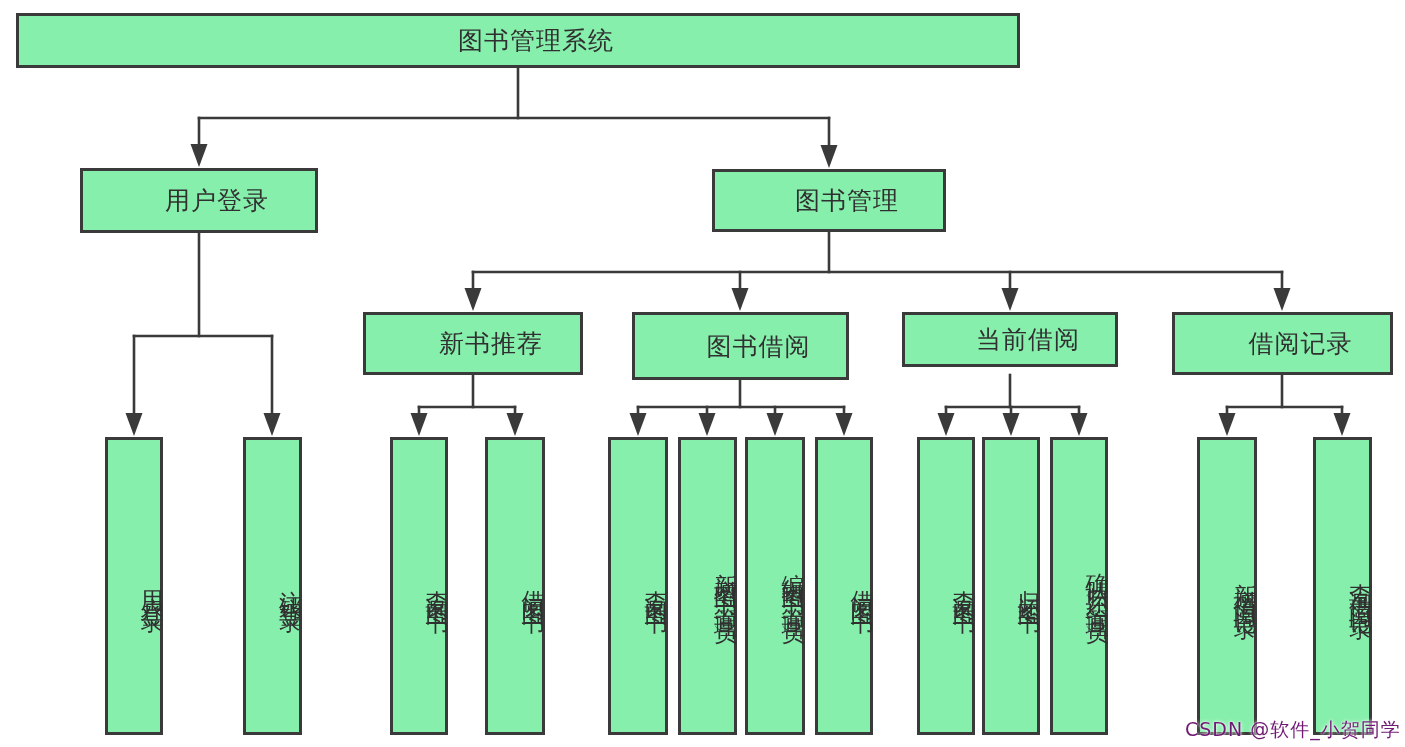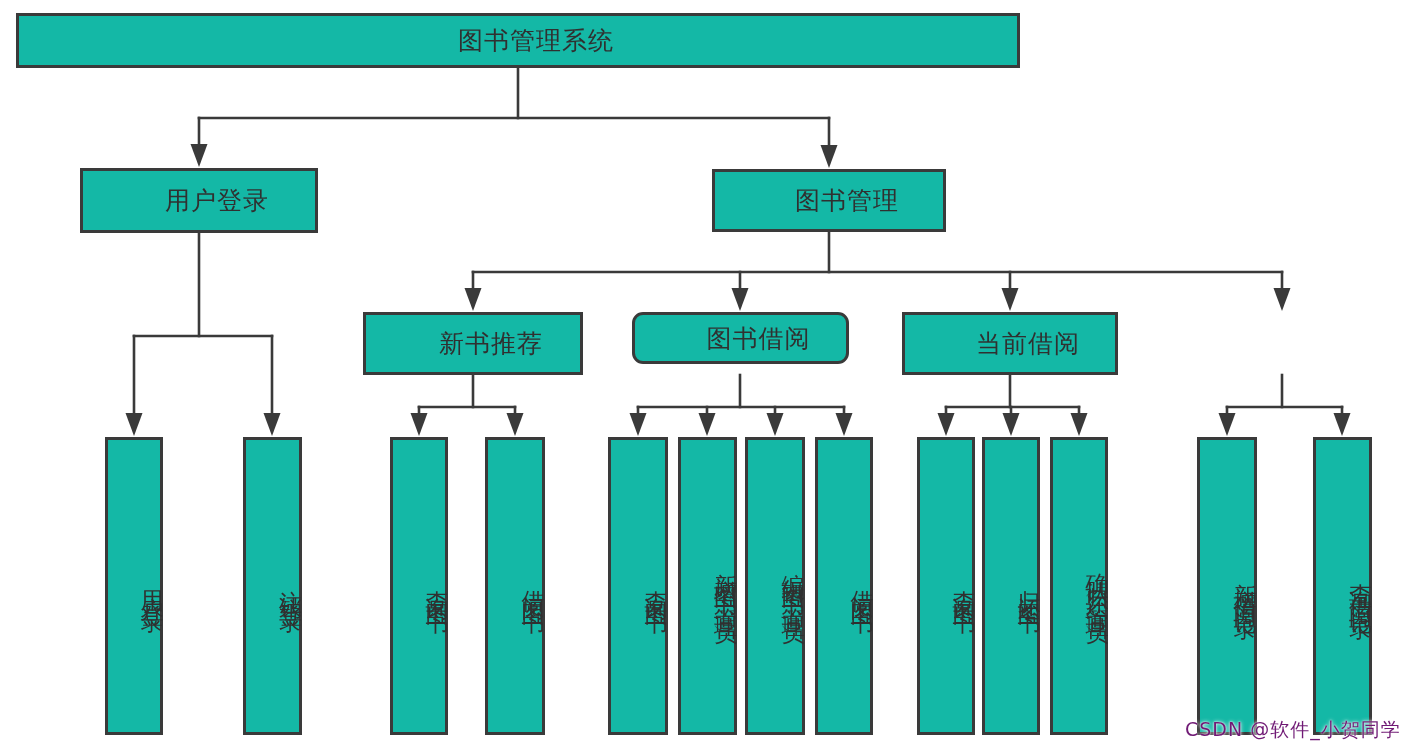--- a/index.html
+++ b/index.html
@@ -2,21 +2,21 @@
 <html><head>
 <meta charset="utf-8">
 <style>
   html,body { margin:0; padding:0; background:#ffffff; }
   .canvas {
     position:relative; width:1405px; height:747px; background:#ffffff;
     font-family:"DejaVu Sans","Liberation Sans",sans-serif; overflow:hidden;
   }
   #connector-layer { position:absolute; left:0; top:0; z-index:1; }
   .node {
-    position:absolute; box-sizing:border-box; background:#14b8a6;
+    position:absolute; box-sizing:border-box; background:#86efac;
     border:3px solid #3a3a3a; display:flex; align-items:center; justify-content:center;
     z-index:2;
     padding-left:36px;
   }
   .node .lbl {
     font-size:25px; color:#303030; letter-spacing:1px; white-space:nowrap;
   }
   .leaf .lbl {
     writing-mode:vertical-lr; text-orientation:mixed;
     font-size:23px; letter-spacing:7px; line-height:1;
@@ -94,25 +94,28 @@
   <div class="node" style="left:80px; top:168px; width:238px; height:65px;">
     <span class="lbl">用户登录</span>
   </div>
   <div class="node" style="left:712px; top:169px; width:234px; height:63px;text-align:right;">
     <span class="lbl">图书管理</span>
   </div>
 
   <div class="node" style="left:363px; top:312px; width:220px; height:63px;">
     <span class="lbl">新书推荐</span>
   </div>
-  <div class="node" style="left:632px; top:312px; width:217px; height:52px;border-radius:11px;">
+  <div class="node" style="left:632px; top:312px; width:217px; height:68px;">
     <span class="lbl">图书借阅</span>
   </div>
-  <div class="node" style="left:902px; top:312px; width:216px; height:63px;">
+  <div class="node" style="left:902px; top:312px; width:216px; height:55px;">
     <span class="lbl">当前借阅</span>
+  </div>
+  <div class="node" style="left:1172px; top:312px; width:221px; height:63px;">
+    <span class="lbl">借阅记录</span>
   </div>
 
   <div class="node leaf" style="left:105px; top:437px; width:58px; height:298px;">
     <span class="lbl">用户登录</span>
   </div>
   <div class="node leaf" style="left:243px; top:437px; width:59px; height:298px;">
     <span class="lbl">注销登录</span>
   </div>
 
   <div class="node leaf" style="left:390px; top:437px; width:58px; height:298px;">

